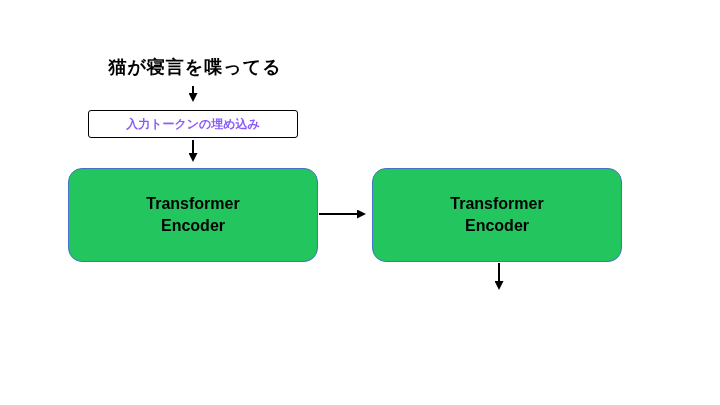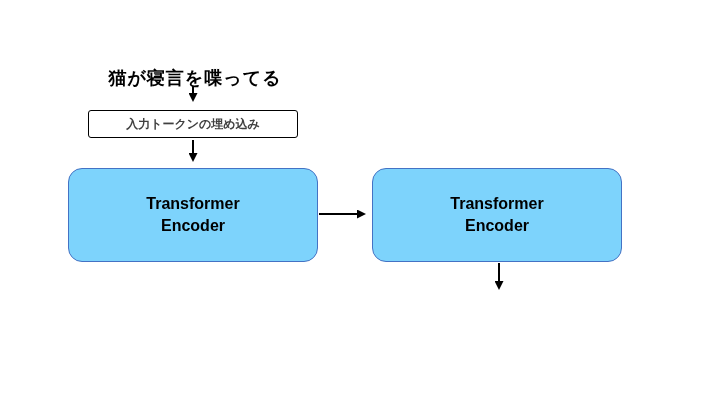--- a/index.html
+++ b/index.html
@@ -23,47 +23,46 @@
     color: #000000;
     font-weight: bold;
     text-align: center;
   }
   .input-sentence {
     left: 60px;
     top: 55px;
     width: 270px;
     font-size: 18px;
     letter-spacing: 1px;
-    margin-top: 11px;
   }
   .embed-box {
     position: absolute;
     left: 88px;
     top: 110px;
     width: 210px;
     height: 28px;
     border: 1px solid #000000;
     border-radius: 3px;
     background: #ffffff;
     display: flex;
     align-items: center;
     justify-content: center;
   }
   .embed-box .embed-text {
     font-size: 12px;
     font-weight: bold;
-    color: #404040;
+    color: #8b5cf6;
   }
   .encoder-box {
     position: absolute;
     width: 250px;
     height: 94px;
     border: 1.6px solid #4472C4;
     border-radius: 14px;
-    background: #7dd3fc;
+    background: #22c55e;
     display: flex;
     flex-direction: column;
     align-items: center;
     justify-content: center;
     line-height: 1.35;
   }
   .encoder-box .enc-line {
     font-size: 16px;
     font-weight: bold;
     color: #000000;

